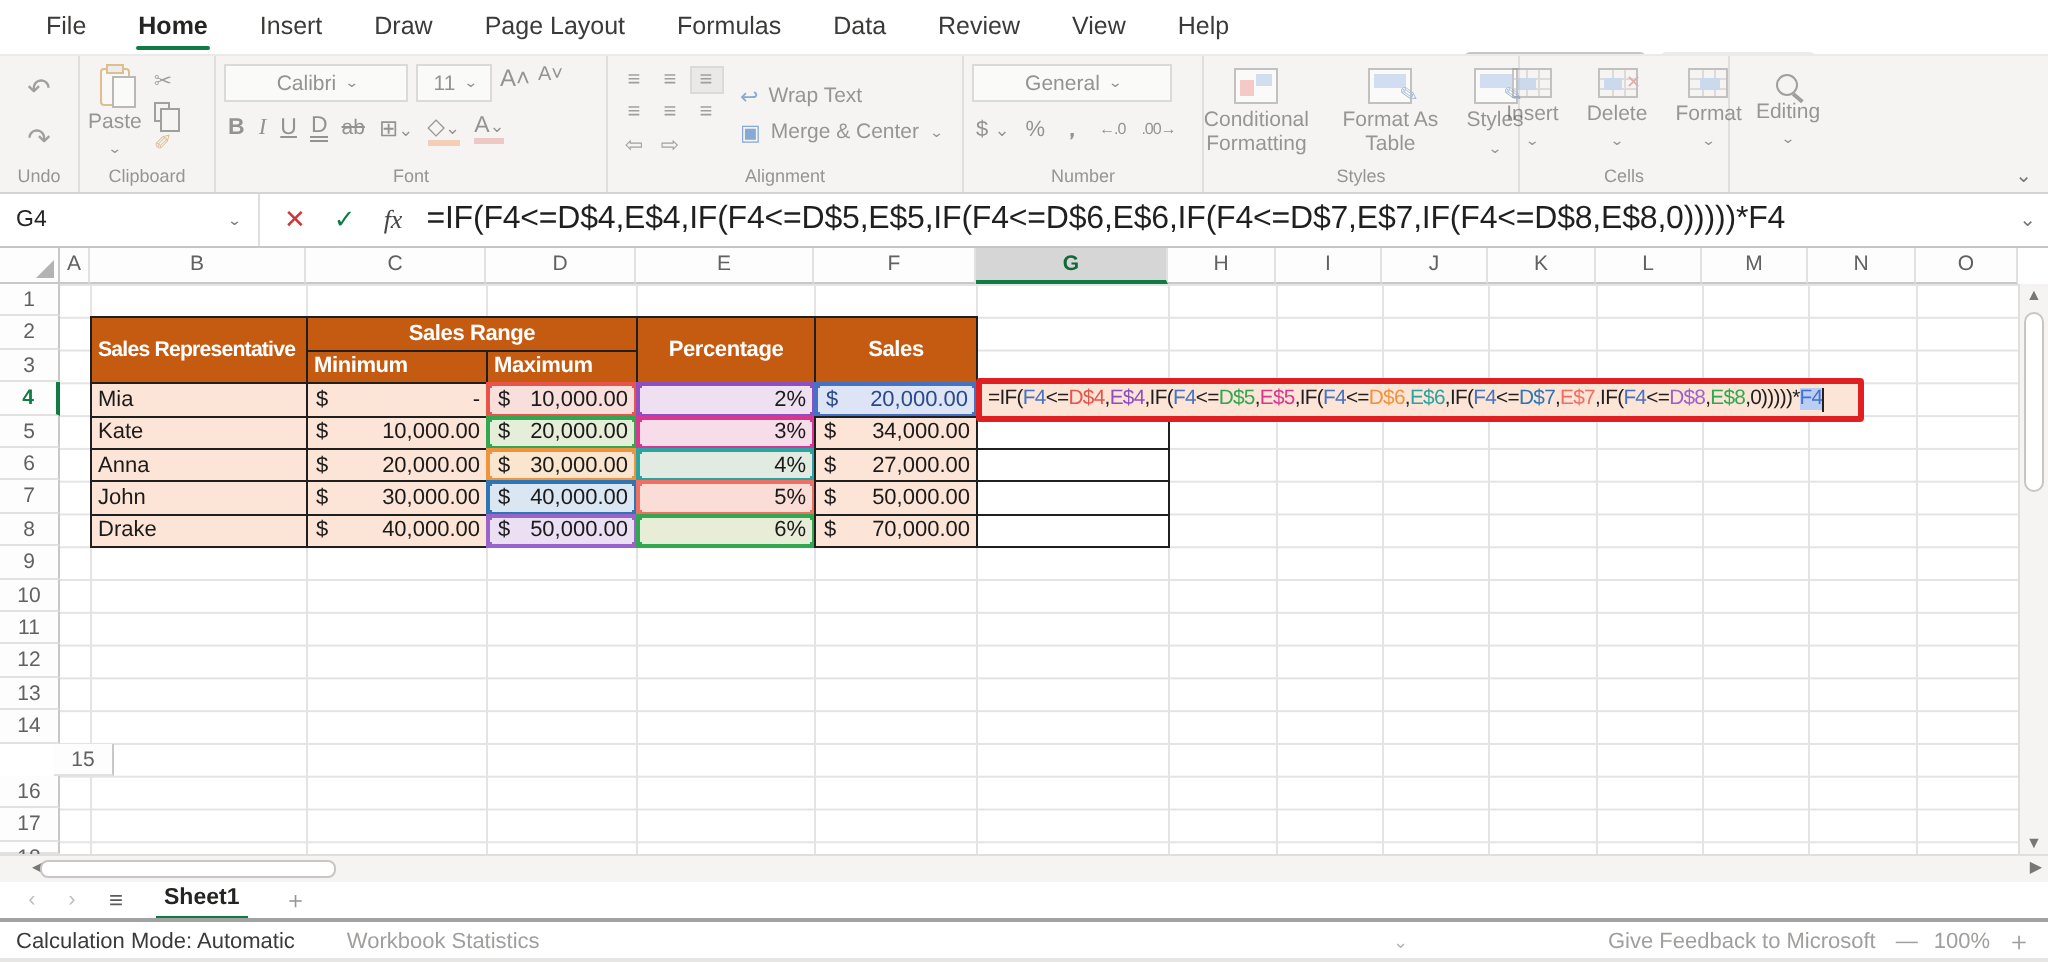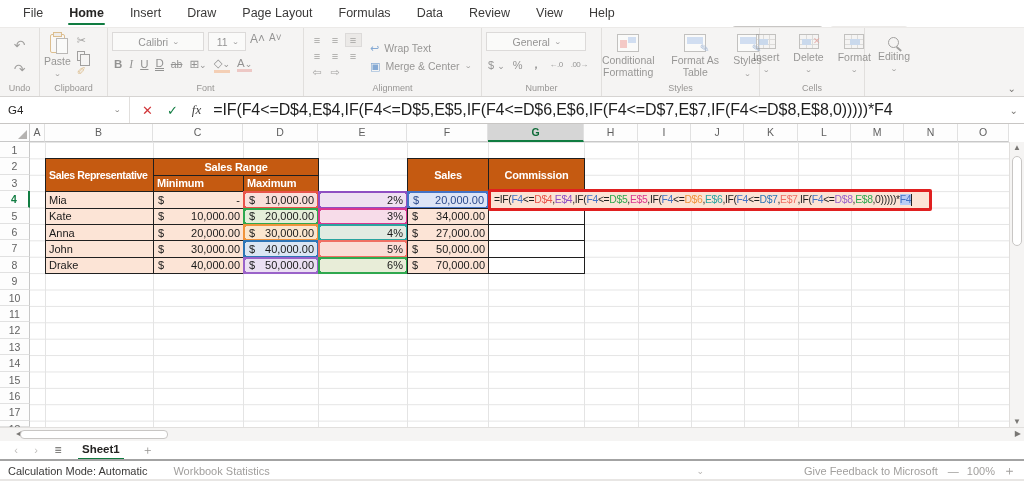--- a/index.html
+++ b/index.html
@@ -391,30 +391,30 @@
       <div class="rh-cell" style="top: 83.6px; height: 16.4px; line-height: 16.4px;">5</div>
       <div class="rh-cell" style="top: 100px; height: 16.4px; line-height: 16.4px;">6</div>
       <div class="rh-cell" style="top: 116.4px; height: 16.4px; line-height: 16.4px;">7</div>
       <div class="rh-cell" style="top: 132.8px; height: 16.4px; line-height: 16.4px;">8</div>
       <div class="rh-cell" style="top: 149.2px; height: 16.4px; line-height: 16.4px;">9</div>
       <div class="rh-cell" style="top: 165.6px; height: 16.4px; line-height: 16.4px;">10</div>
       <div class="rh-cell" style="top: 182px; height: 16.4px; line-height: 16.4px;">11</div>
       <div class="rh-cell" style="top: 198.4px; height: 16.4px; line-height: 16.4px;">12</div>
       <div class="rh-cell" style="top: 214.8px; height: 16.4px; line-height: 16.4px;">13</div>
       <div class="rh-cell" style="top: 231.2px; height: 16.4px; line-height: 16.4px;">14</div>
-      <div class="rh-cell" style="top: 247.6px; height: 16.4px; line-height: 16.4px;">15</div>
+      <div class="rh-cell" style="top: 247.6px; height: 16.4px; line-height: 16.4px; margin-left: 27px;">15</div>
       <div class="rh-cell" style="top: 264px; height: 16.4px; line-height: 16.4px;">16</div>
       <div class="rh-cell" style="top: 280.4px; height: 16.4px; line-height: 16.4px;">17</div>
       <div class="rh-cell" style="top: 296.8px; height: 6.2px; line-height: 16.4px;">18</div>
       <div class="tcell thead tl" style="left: 45px; top: 34.4px; width: 109px; height: 33.8px; font-size: 10.6px; letter-spacing: -0.4px;">Sales Representative</div>
       <div class="tcell thead tc" style="left: 153px; top: 34.4px; width: 166px; height: 17.4px;">Sales Range</div>
       <div class="tcell thead tl" style="left: 153px; top: 50.8px; width: 91px; height: 17.4px;">Minimum</div>
       <div class="tcell thead tl" style="left: 243px; top: 50.8px; width: 76px; height: 17.4px;">Maximum</div>
+      <div class="tcell thead tc" style="left: 318px; top: 34.4px; width: 90px; height: 33.8px;">Percentage</div>
       <div class="tcell thead tc" style="left: 407px; top: 34.4px; width: 82px; height: 33.8px;">Sales</div>
-      <div class="tcell thead tc" style="left: 488px; top: 34.4px; width: 97px; height: 33.8px;">Commission</div>
       <div class="tcell dcell tl" style="left: 45px; top: 67.2px; width: 109px; height: 17.4px;">Mia</div>
       <div class="tcell dcell acct " style="left: 153px; top: 67.2px; width: 91px; height: 17.4px;">
         <span>$</span>
         <span>-</span>
       </div>
       <div class="tcell dcell acct refcell" style="left: 243px; top: 67.2px; width: 76px; height: 17.4px; border-color: rgb(232, 84, 74); background: rgb(249, 223, 219);">
         <span>$</span>
         <span>10,000.00</span>
         <span class="hnd" style="background: rgb(232, 84, 74); left: -3px; top: -3px;"></span>
         <span class="hnd" style="background: rgb(232, 84, 74); right: -3px; top: -3px;"></span>

